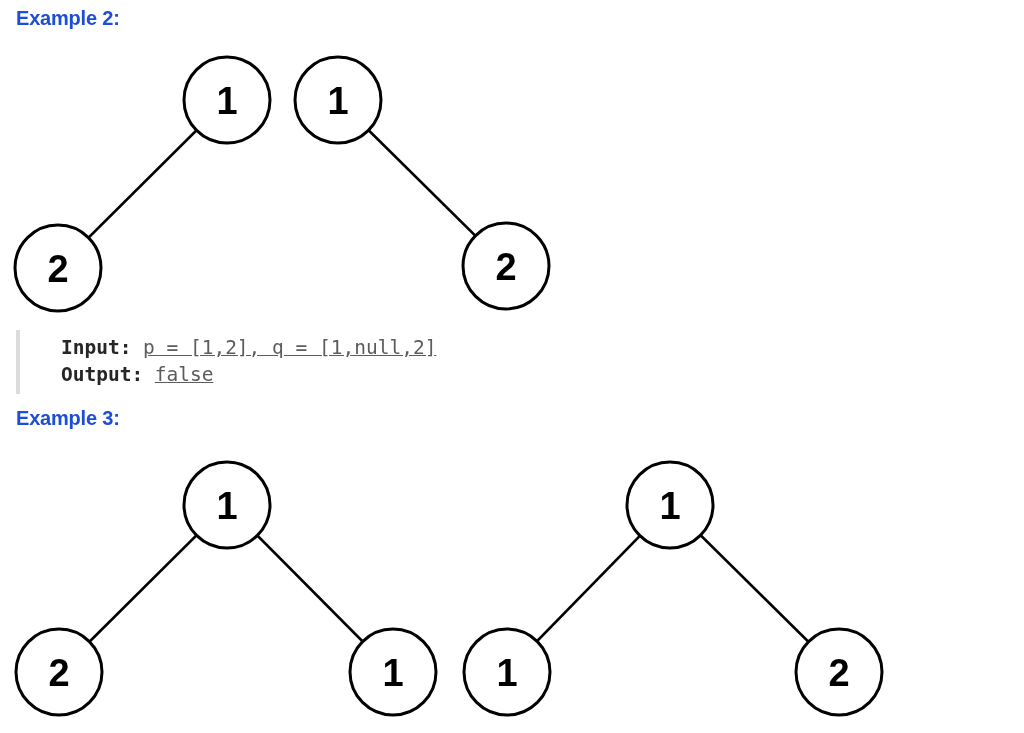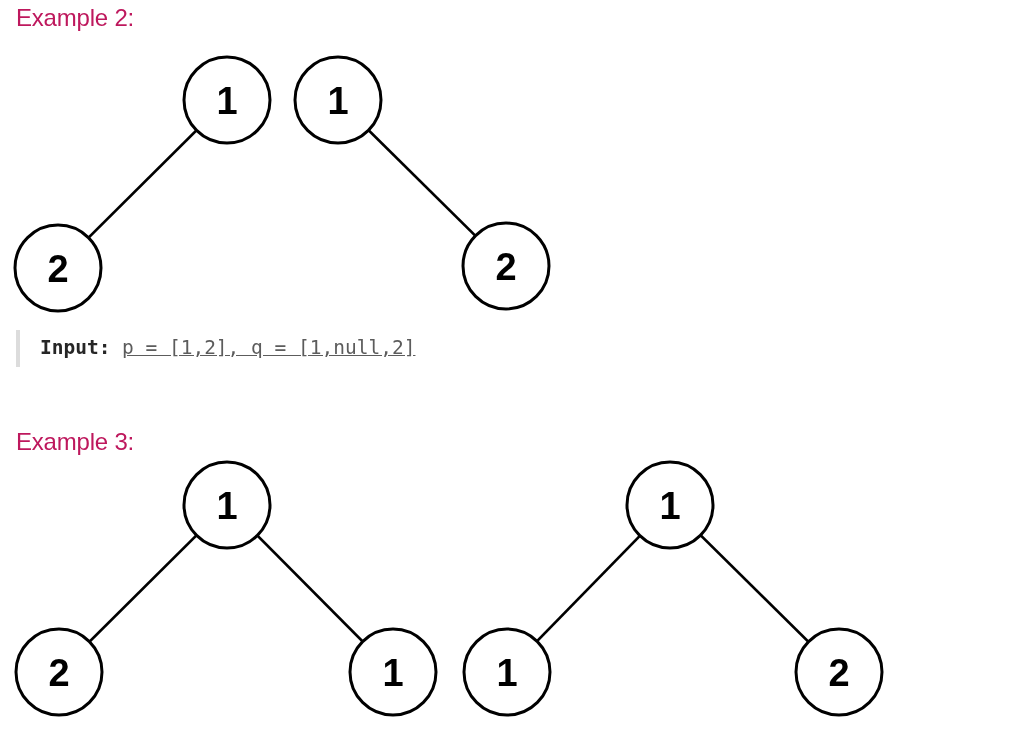--- a/index.html
+++ b/index.html
@@ -11,29 +11,29 @@
     position: relative;
     width: 1024px;
     height: 733px;
     background: #ffffff;
     overflow: hidden;
     font-family: "Liberation Sans", sans-serif;
   }
   .example-heading {
     position: absolute;
     left: 16px;
-    font-size: 24px;
-    font-weight: 400;
+    font-size: 20px;
+    font-weight: 700;
     letter-spacing: -0.2px;
     line-height: 22px;
-    color: #be185d;
+    color: #1d4ed8;
     white-space: nowrap;
   }
   .heading-ex2 { top: 7px; }
-  .heading-ex3 { top: 431px; text-align: right; }
+  .heading-ex3 { top: 407px; text-align: right; }
   .tree-svg {
     position: absolute;
     left: 0;
     display: block;
   }
   .svg-ex2 { top: 45px; }
   .svg-ex3 { top: 455px; }
   .node-circle {
     fill: #ffffff;
     stroke-width: 3px;
@@ -55,20 +55,21 @@
     padding: 4px 14px 6px 20px;
     font-family: "DejaVu Sans Mono", "Liberation Mono", monospace;
     font-size: 19.5px;
     line-height: 27px;
     white-space: nowrap;
   }
   .io-line { display: block; }
   .io-label {
     font-weight: 700;
     color: #262626;
+    margin-left: 21px;
   }
   .io-value {
     font-weight: 400;
     color: #5c5c5c;
     padding-left: 11.5px;
     text-decoration: underline;
   }
 </style>
 </head>
 <body>
@@ -89,20 +90,21 @@
         <line x1="338" y1="55" x2="506" y2="221" class="tree-edge" stroke="#000000"></line>
         <circle cx="338" cy="55" r="43" class="node-circle" fill="#ffffff" stroke="#000000"></circle>
         <text x="338" y="55" dy="0.36em" class="node-label" fill="#000000">1</text>
         <circle cx="506" cy="221" r="43" class="node-circle" fill="#ffffff" stroke="#000000"></circle>
         <text x="506" y="221" dy="0.36em" class="node-label" fill="#000000">2</text>
       </g>
     </svg>
 
   <div class="io-block">
     <div class="io-line"><span class="io-label">Input:</span><span class="io-value">p = [1,2], q = [1,null,2]</span></div>
+    <div class="io-line"><span class="io-label">Output:</span><span class="io-value">false</span></div>
   </div>
 
   <div class="example-heading heading-ex3">Example 3:</div>
 
   <svg class="tree-svg svg-ex3" width="920" height="278" viewBox="0 0 920 278">
       <g>
         <line x1="227" y1="50" x2="59" y2="217" class="tree-edge" stroke="#000000"></line>
         <line x1="227" y1="50" x2="393" y2="217" class="tree-edge" stroke="#000000"></line>
         <circle cx="227" cy="50" r="43" class="node-circle" fill="#ffffff" stroke="#000000"></circle>
         <text x="227" y="50" dy="0.36em" class="node-label" fill="#000000">1</text>

